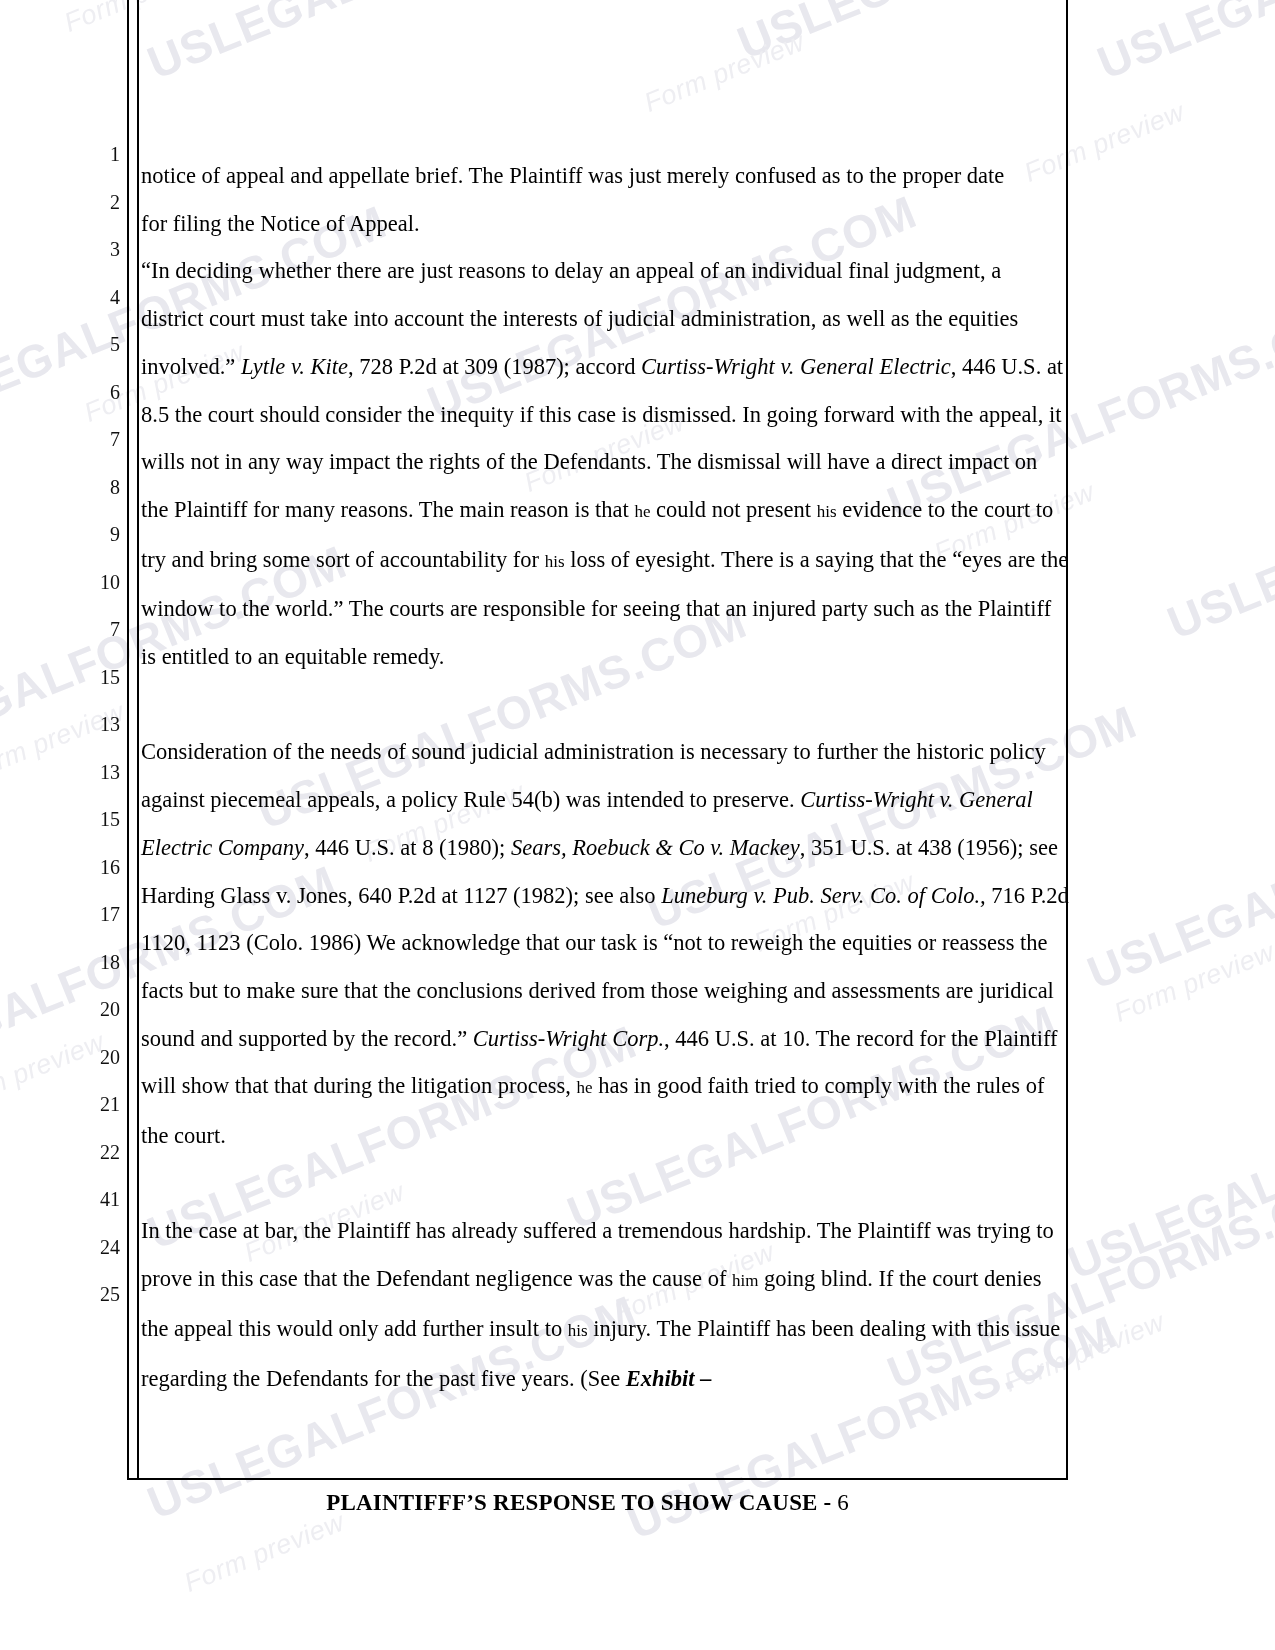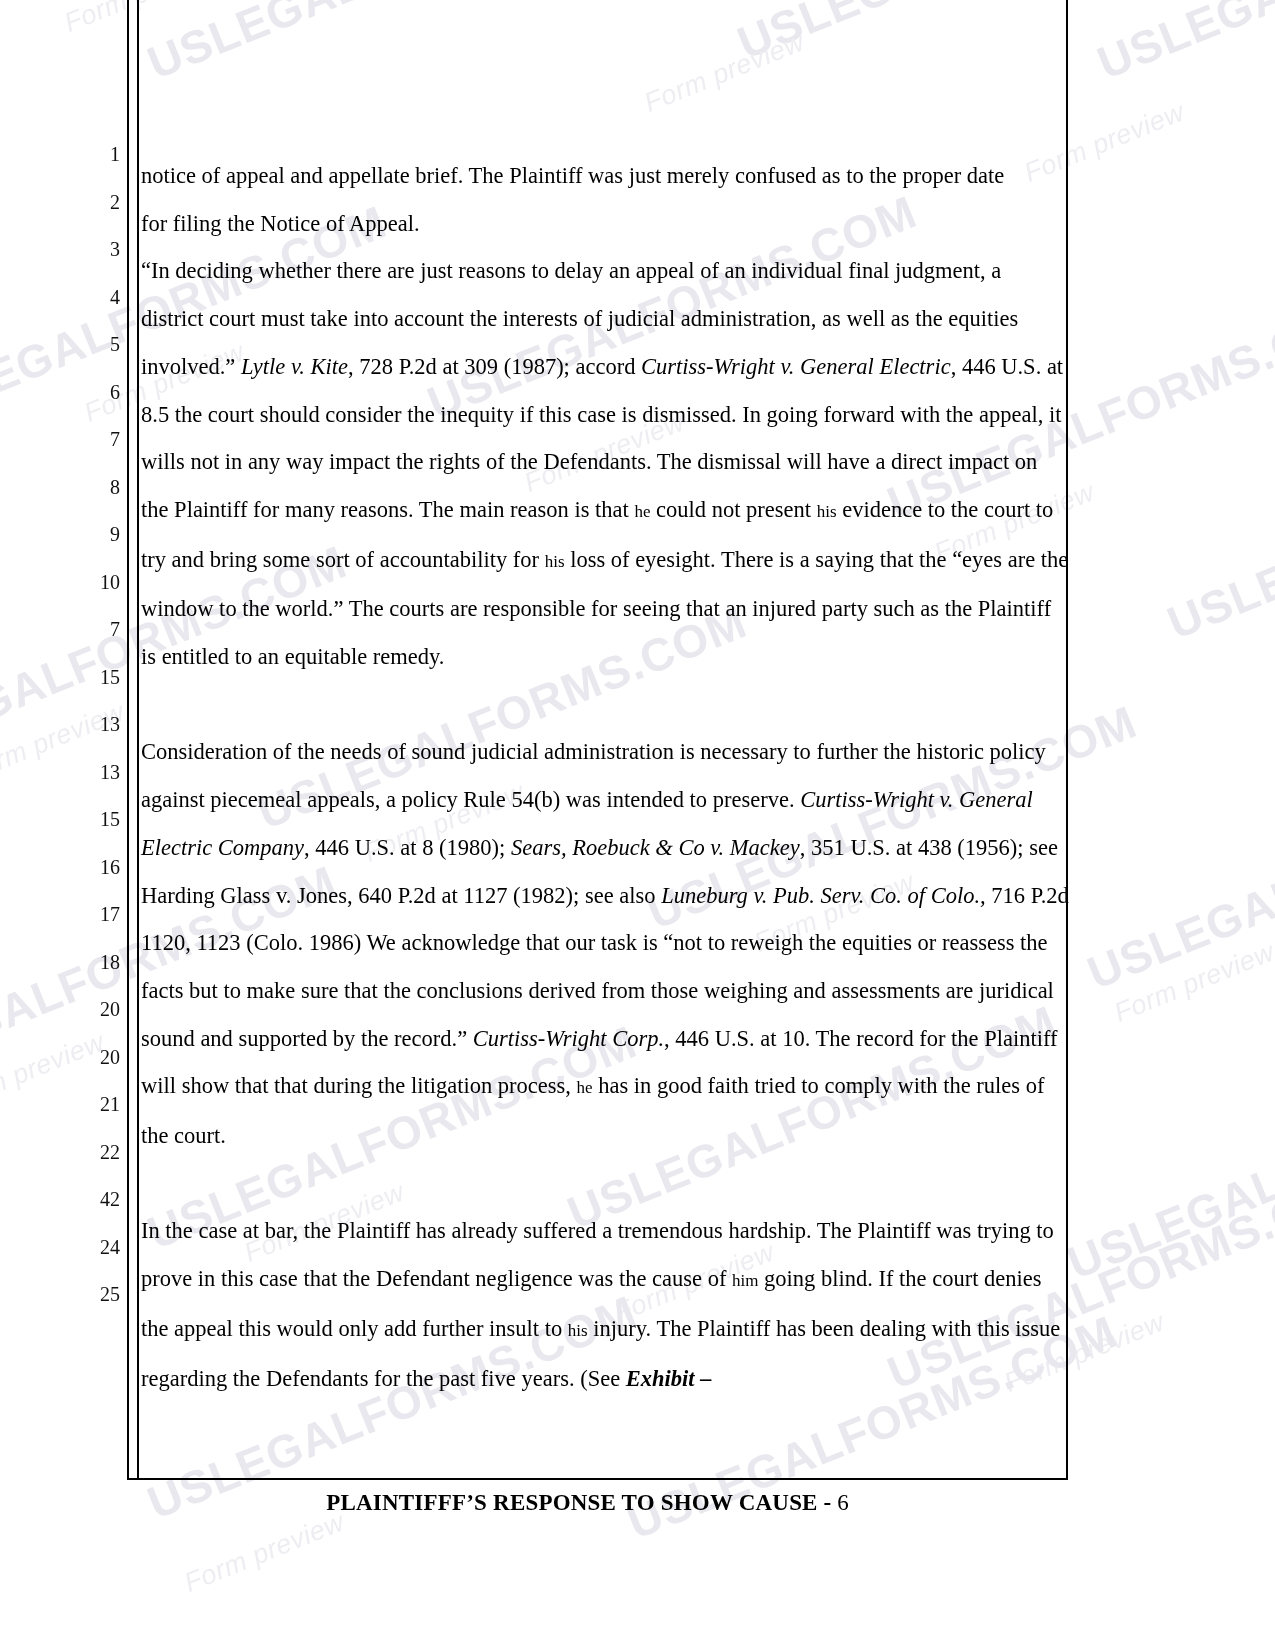--- a/index.html
+++ b/index.html
@@ -212,21 +212,21 @@
     <div>13</div>
     <div>13</div>
     <div>15</div>
     <div>16</div>
     <div>17</div>
     <div>18</div>
     <div>20</div>
     <div>20</div>
     <div>21</div>
     <div>22</div>
-    <div>42</div>
+    <div>41</div>
     <div>24</div>
     <div>25</div>
   </div>
 
   <div id="body-text">
 
     <p><span>notice of appeal and appellate brief. The Plaintiff was just merely confused as to the proper date</span></p>
     <p><span>for filing the Notice of Appeal.</span></p>
 
     <p><span>“In deciding whether there are just reasons to delay an appeal of an individual final judgment, a district court must take into account the interests of judicial administration, as well as the equities involved.” </span><span class="it">Lytle v. Kite</span><span>, 728 P.2d at 309 (1987); accord </span><span class="it">Curtiss-Wright v. General Electric</span><span>, 446 U.S. at 8.5 the court should consider the inequity if this case is dismissed.  In going forward with the appeal, it wills not in any way impact the rights of the Defendants.  The dismissal will have a direct impact on the Plaintiff for many reasons.  The main reason is that </span><span class="sm">he</span><span>  could not present </span><span class="sm">his</span><span> evidence to the court to try and bring some sort of accountability for </span><span class="sm">his</span><span> loss of eyesight.  There is a saying that the “eyes are the window to the world.”  The courts are responsible for seeing that an injured party such as the Plaintiff is entitled to an equitable remedy.</span></p>

